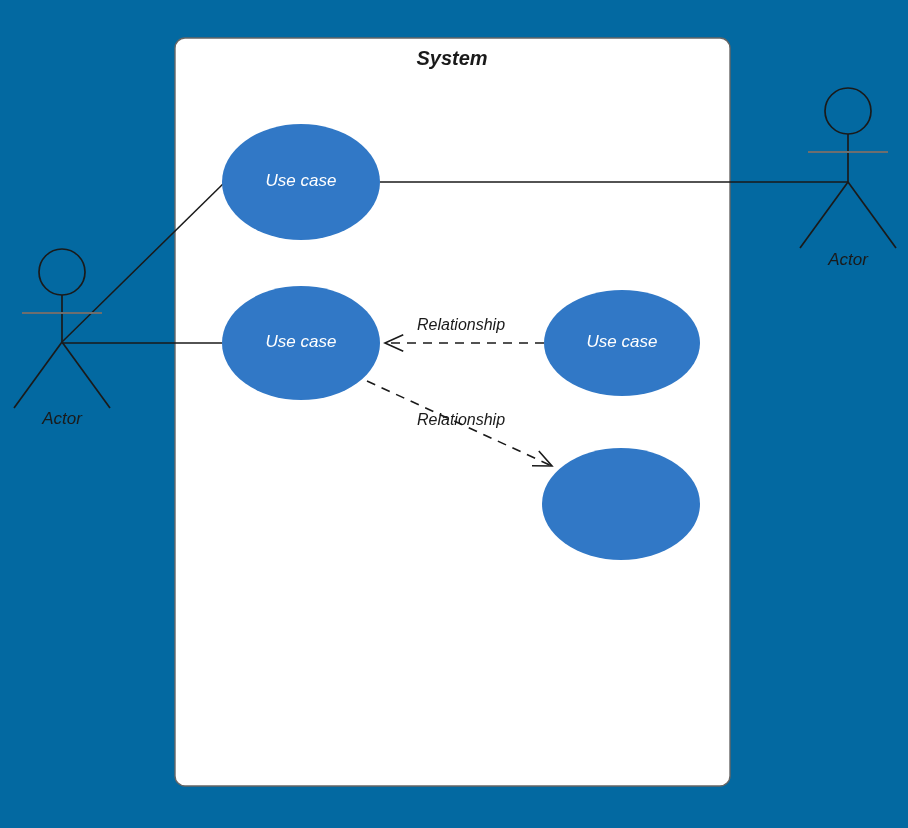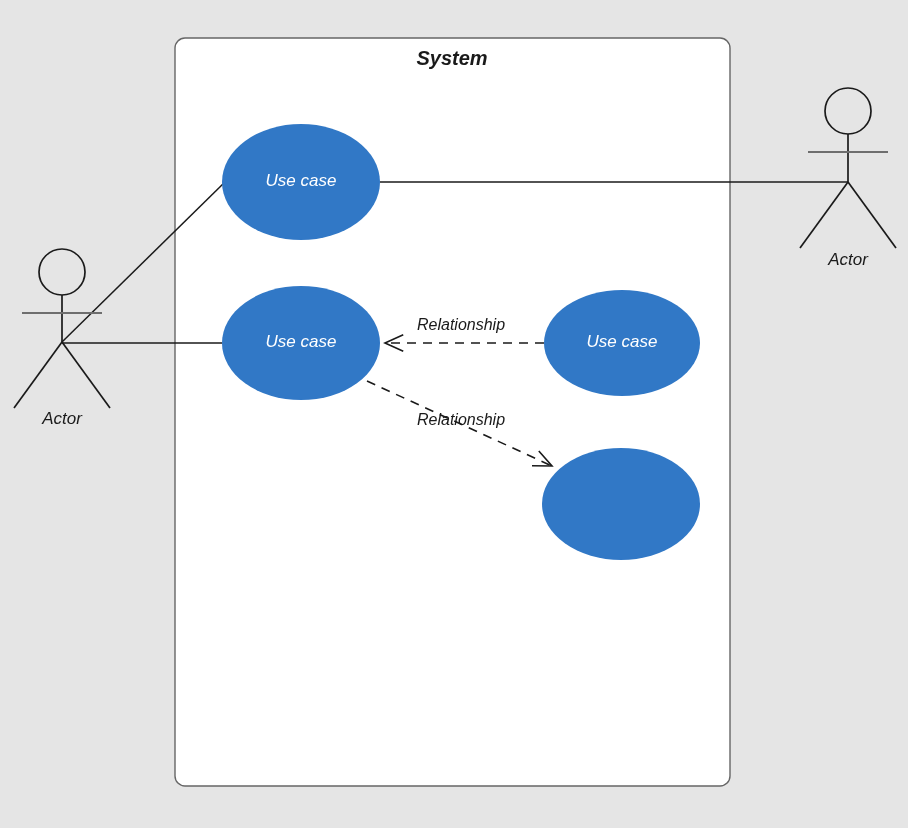--- a/index.html
+++ b/index.html
@@ -8,21 +8,21 @@
     padding: 0;
     background: #ffffff;
   }
   body {
     font-family: "Liberation Sans", sans-serif;
   }
   #canvas {
     position: relative;
     width: 908px;
     height: 828px;
-    background: #e5e5e5;
+    background: #0369a1;
     overflow: hidden;
   }
   #diagram-svg {
     position: absolute;
     top: 0;
     left: 0;
     width: 908px;
     height: 828px;
     display: block;
   }

